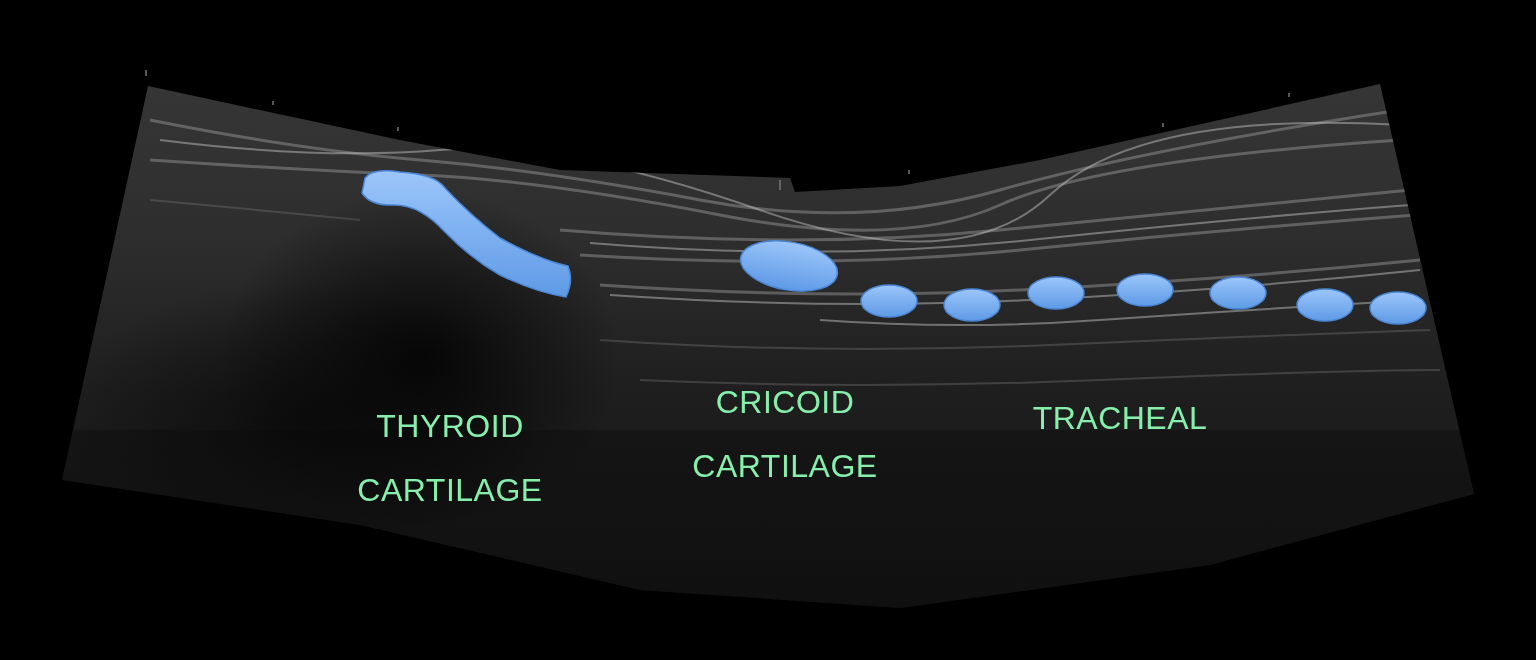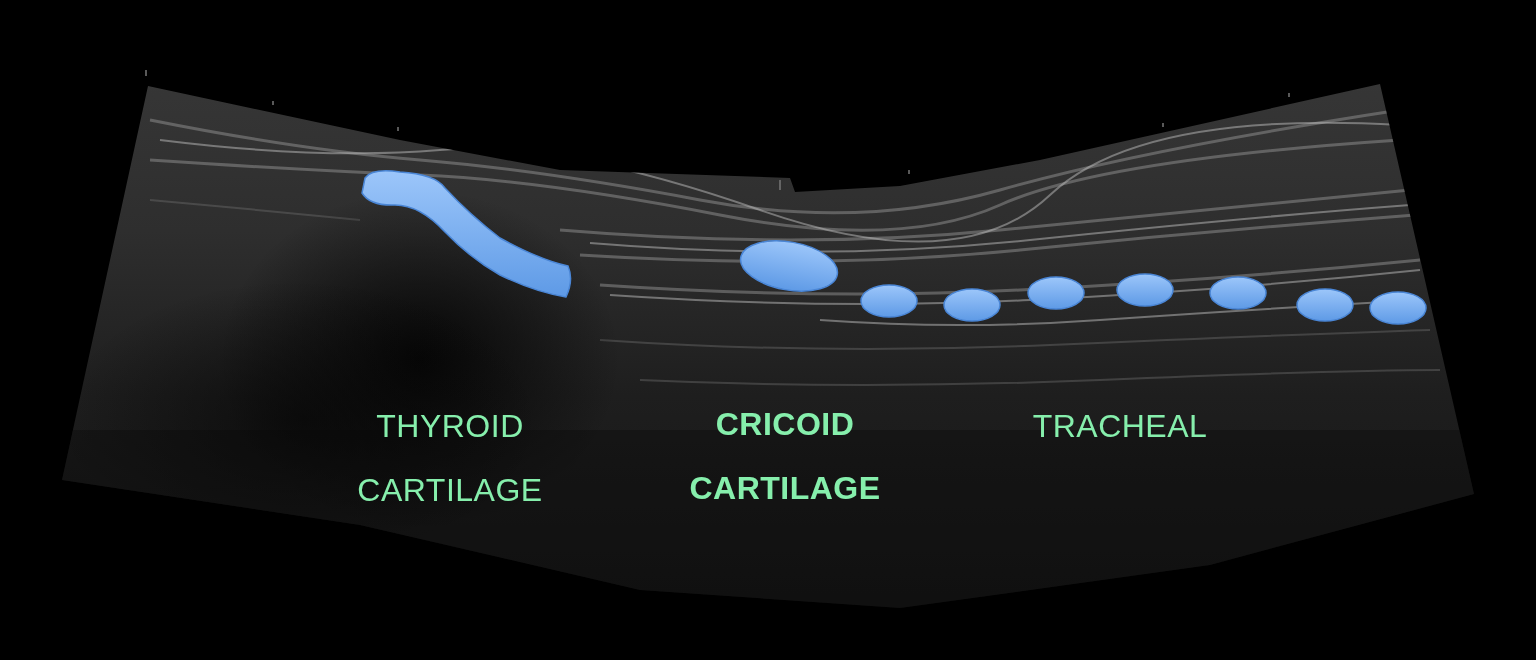--- a/index.html
+++ b/index.html
@@ -112,22 +112,22 @@
       <ellipse cx="1325" cy="305" rx="28" ry="16"></ellipse>
       <ellipse cx="1398" cy="308" rx="28" ry="16"></ellipse>
     </g>
   </svg>
 
   <div class="label" style="left:330px; top:394px; width:240px;">
     <span>THYROID</span>
     <span>CARTILAGE</span>
   </div>
 
-  <div class="label" style="left:665px; top:392px; width:240px;font-weight:bold;">
+  <div class="label" style="left:665px; top:370px; width:240px;">
     <span>CRICOID</span>
     <span>CARTILAGE</span>
   </div>
 
-  <div class="label" style="left:1000px; top:394px; width:240px;">
+  <div class="label" style="left:1000px; top:386px; width:240px;">
     <span>TRACHEAL</span>
   </div>
 
 </div>
 
 </body></html>

